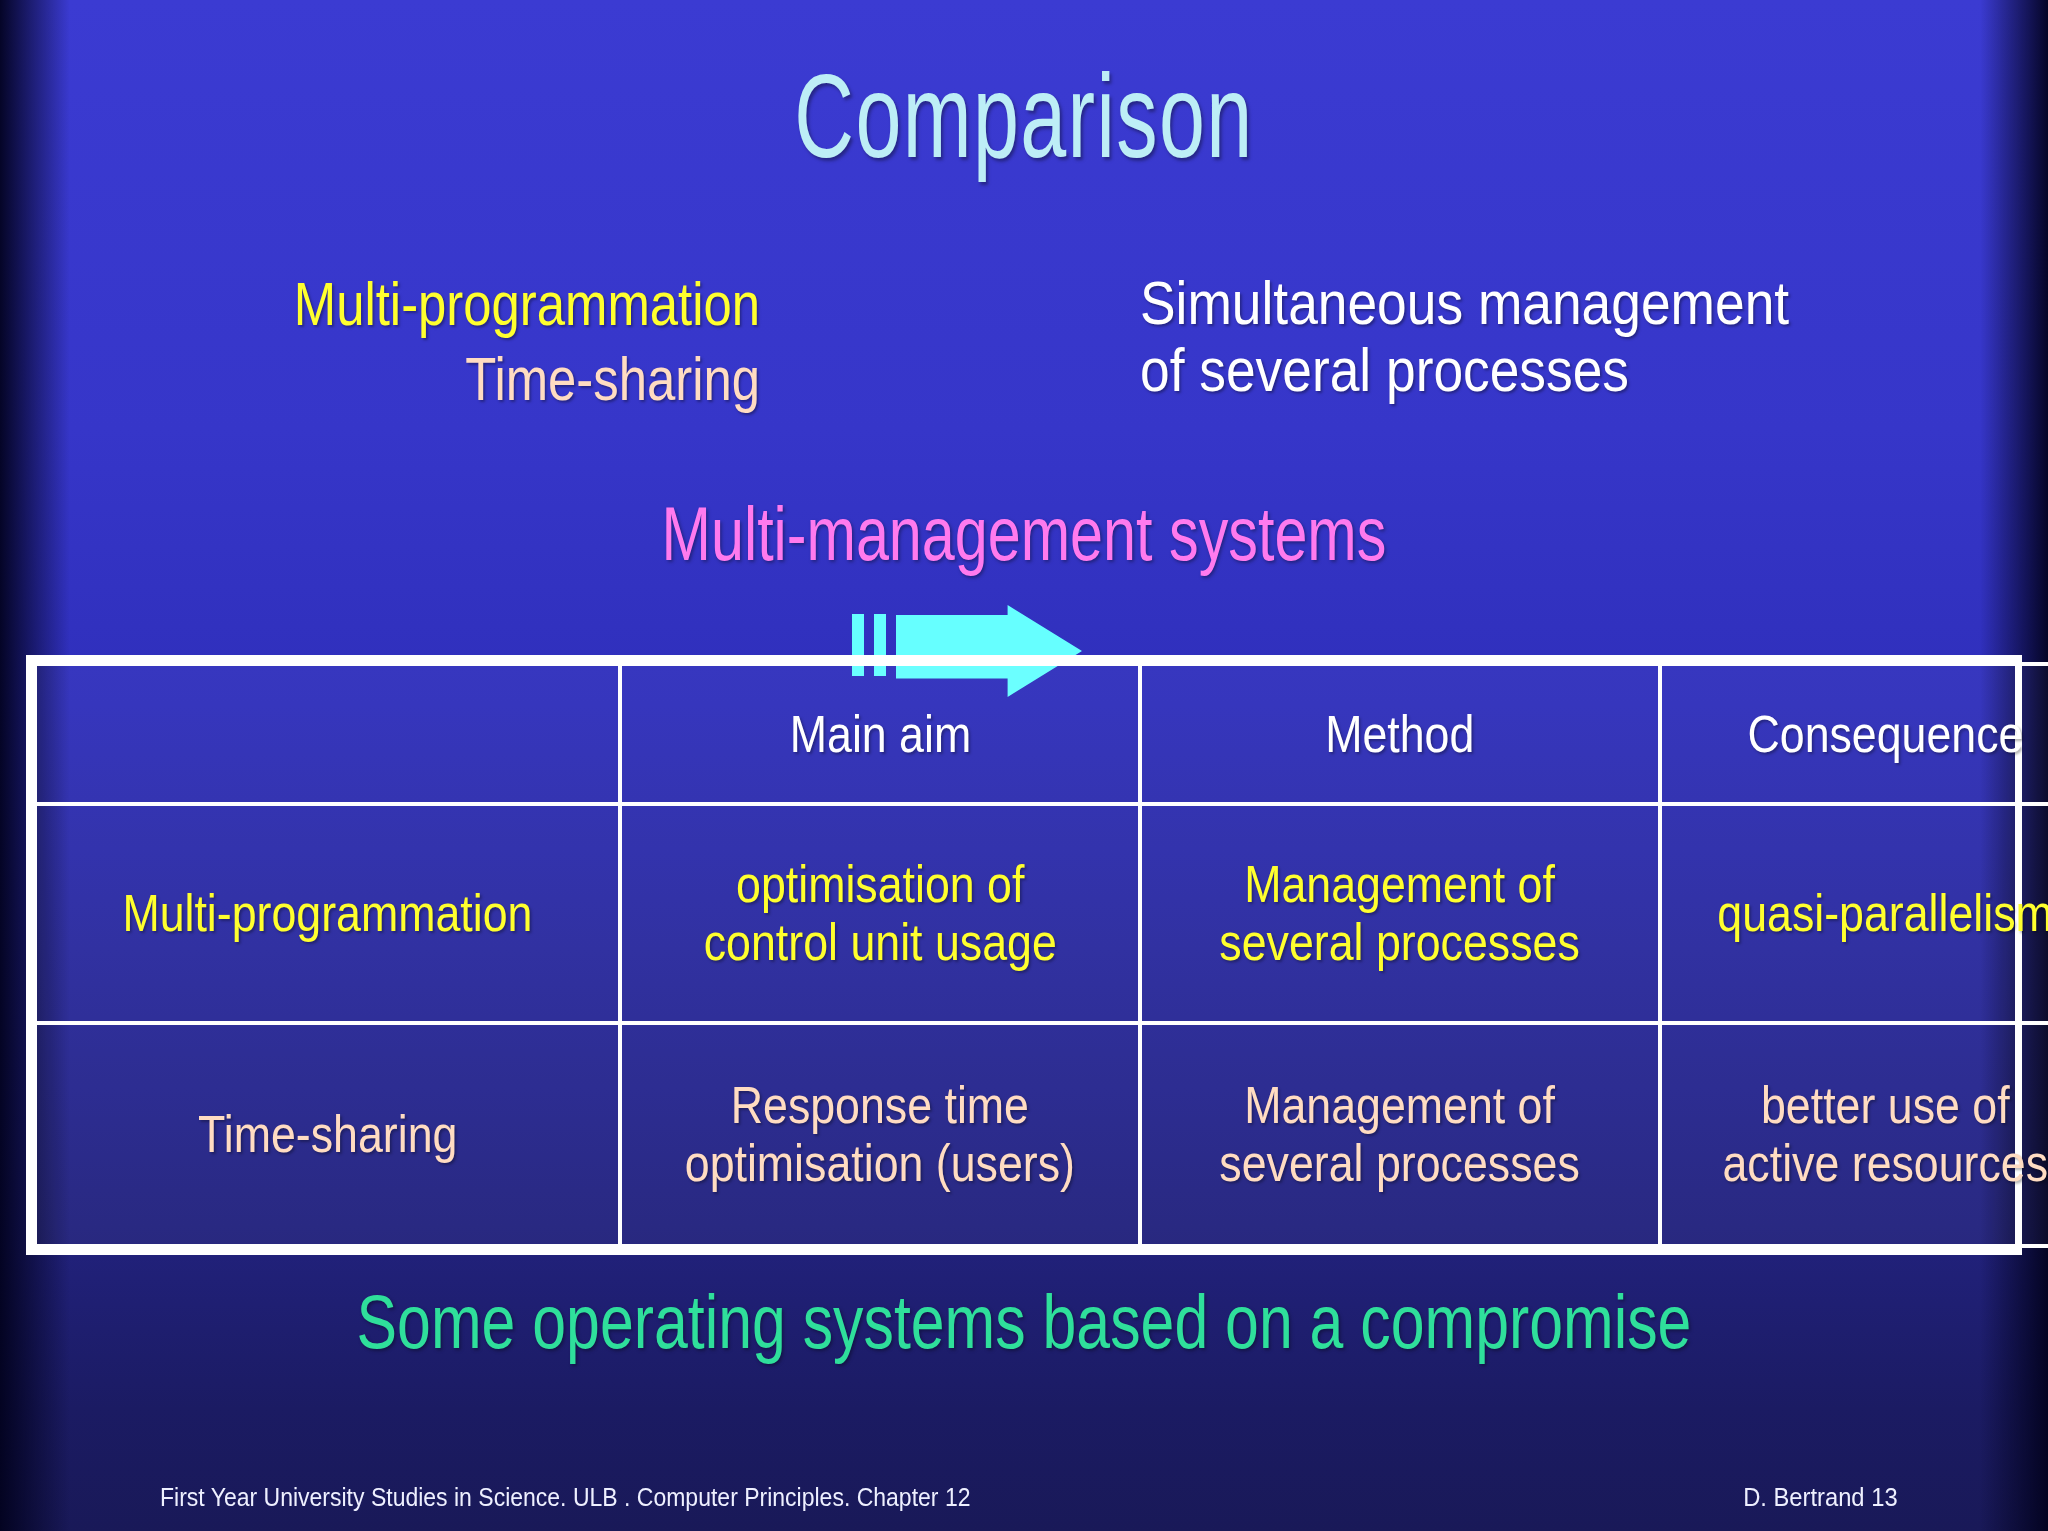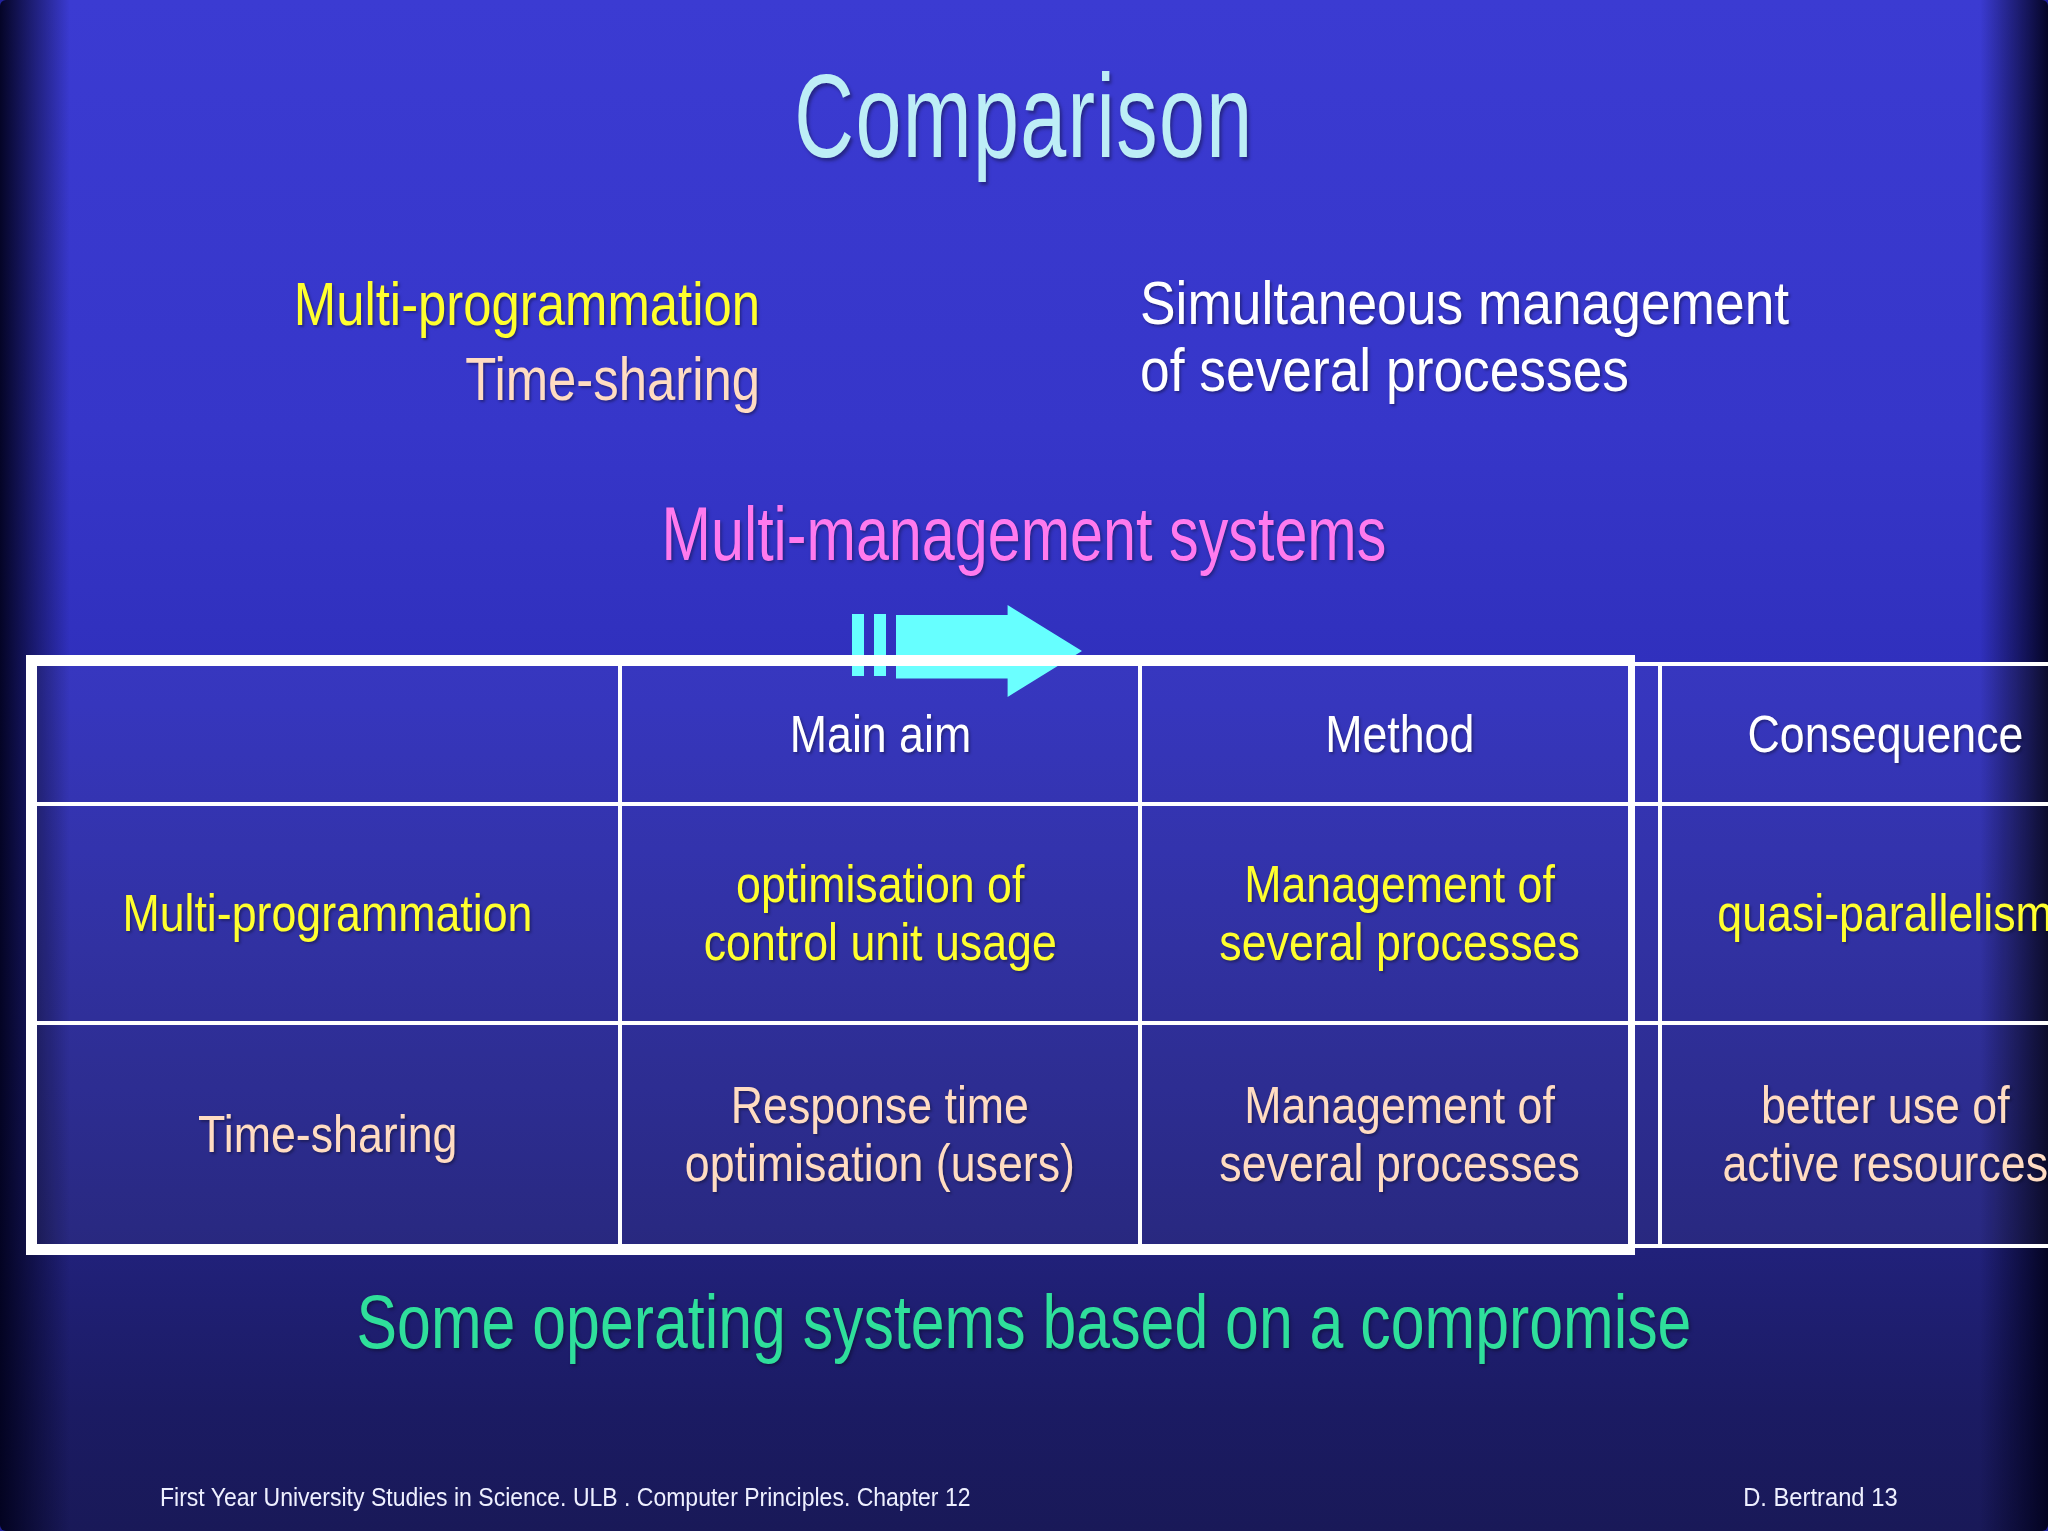--- a/index.html
+++ b/index.html
@@ -7,21 +7,20 @@
     width:2048px;height:1531px;overflow:hidden;
     font-family:"Liberation Sans", sans-serif;
     background:#22229e;
   }
   #slide{
     position:relative;width:2048px;height:1531px;
     background:
       linear-gradient(to right, rgba(2,2,30,0.95) 0px, rgba(2,2,30,0.0) 70px, rgba(2,2,30,0.0) 1980px, rgba(2,2,30,0.95) 2048px),
       linear-gradient(to bottom, #3b3bd2 0%, #3636c9 28%, #2f2fbb 46%, #2a2a9e 62%, #22227e 80%, #1b1b63 92%, #191958 100%);
     overflow:hidden;
-    border-radius:6px;
   }
   
   #title{
     position:absolute;left:0;top:55px;width:2048px;text-align:center;
     color:#bdeef6;
     font-size:118px;line-height:1.05;
     font-family:"Liberation Sans", sans-serif;
     font-weight:400;
     transform:scaleX(0.70);transform-origin:center top;
     letter-spacing:2px;
@@ -64,21 +63,21 @@
   
   #pinkline{
     position:absolute;left:0;top:490px;width:2048px;text-align:center;
     color:#ff7aee;font-size:76px;
     transform:scaleX(0.78);transform-origin:center top;
     text-shadow:2px 2px 4px rgba(0,0,0,0.35);
     white-space:nowrap;
   }
   
   #table-wrap{
-    position:absolute;left:26px;top:655px;width:1609px;height:600px;
+    position:absolute;left:26px;top:655px;width:1996px;height:600px;
     border:7px solid #ffffff;
     box-sizing:border-box;
     background:transparent;
   }
   table{
     border-collapse:collapse;width:100%;height:100%;
     table-layout:fixed;
   }
   td{
     border:4px solid #ffffff;

